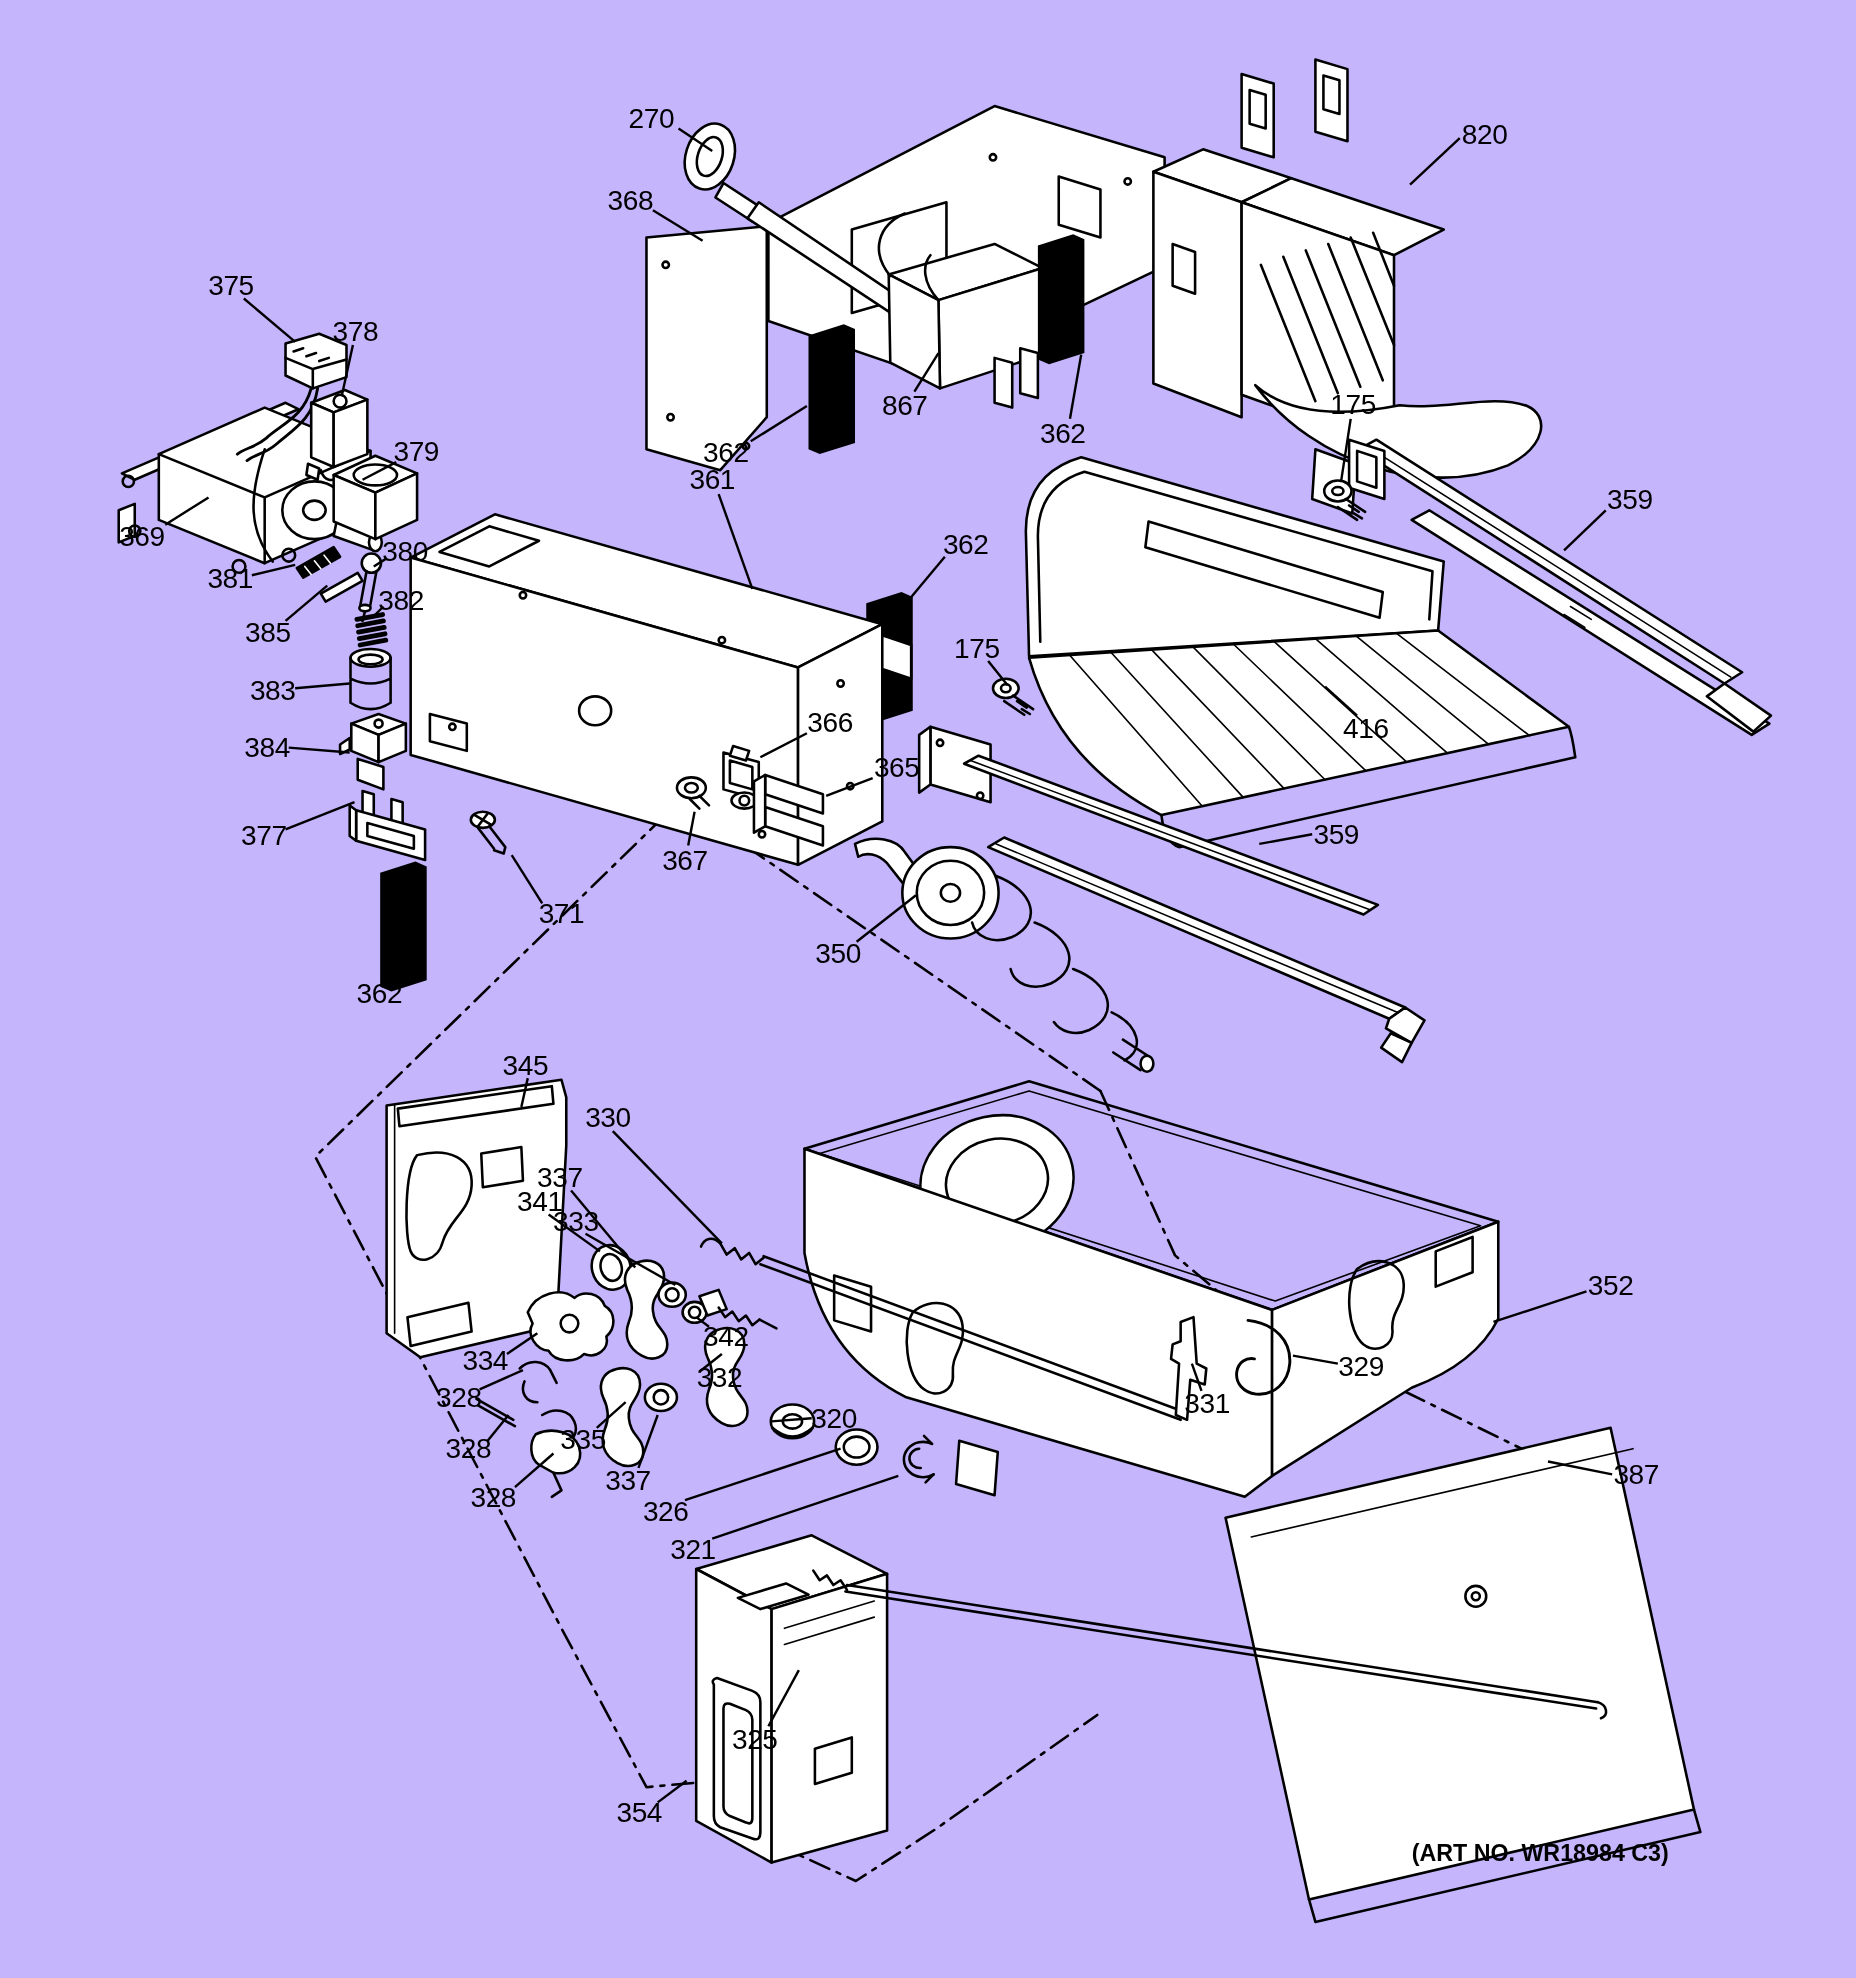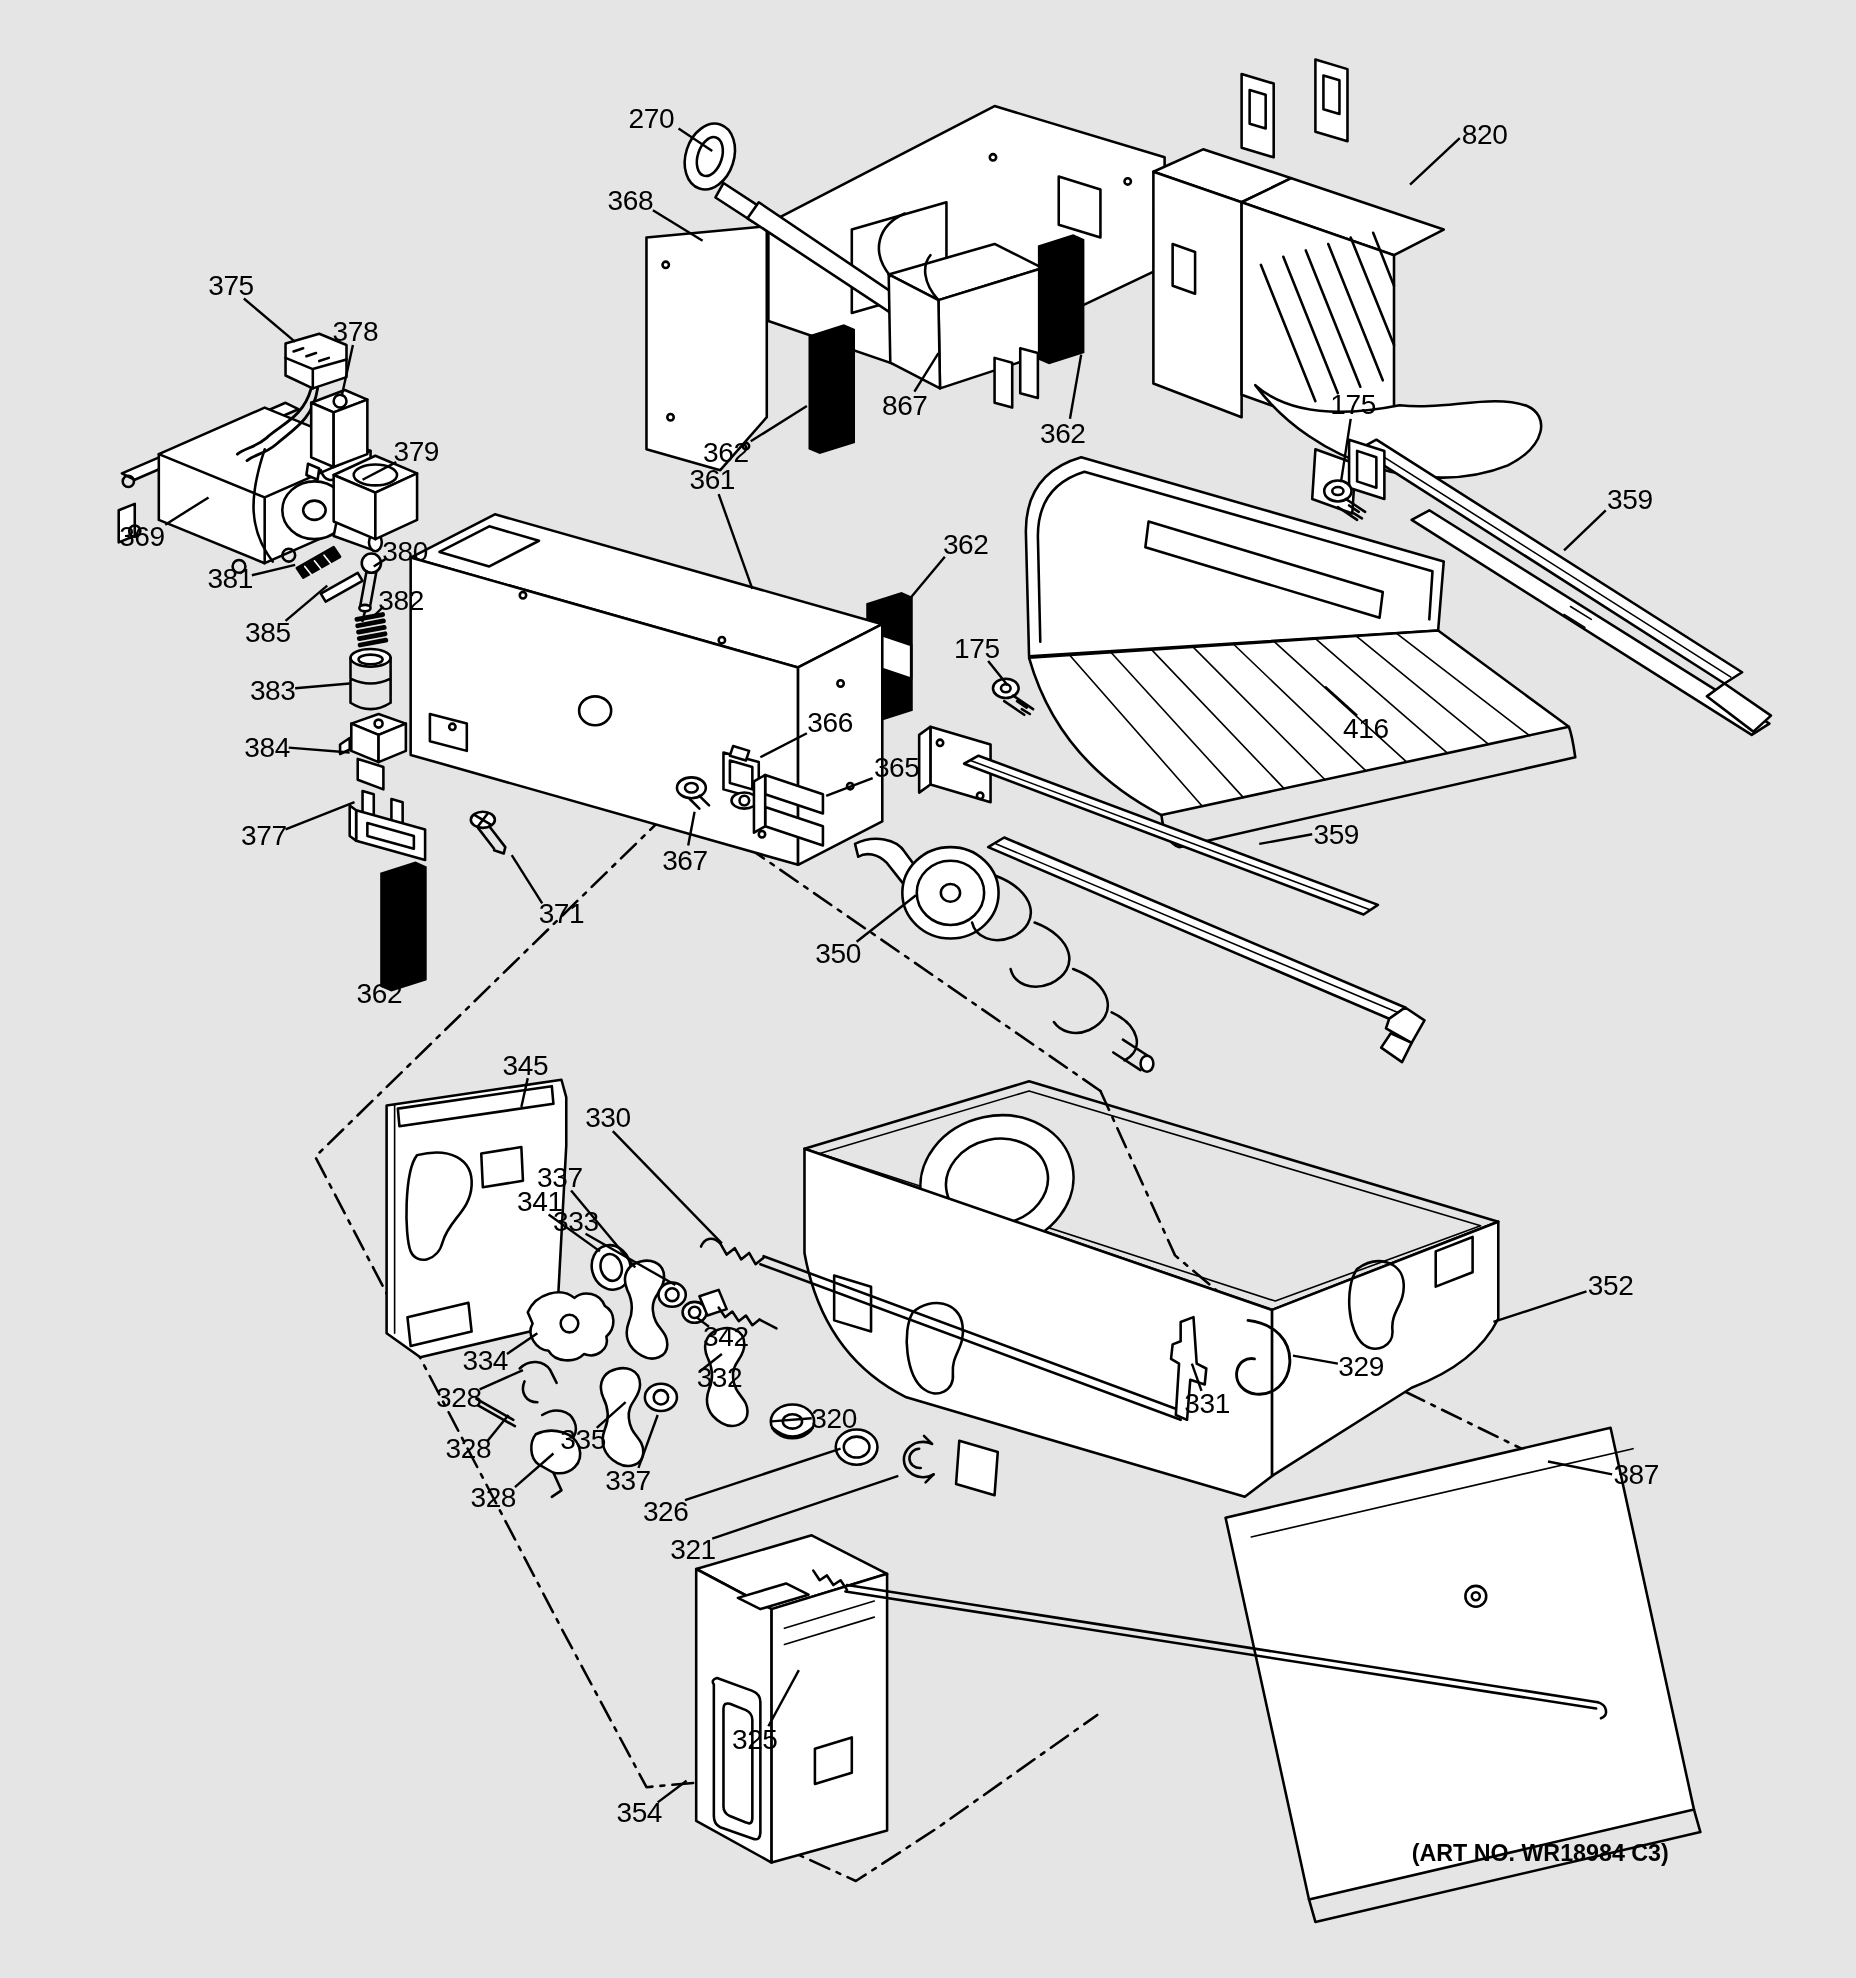--- a/index.html
+++ b/index.html
@@ -1,16 +1,16 @@
 <!DOCTYPE html>
 <html style="font-size:13px"><head>
 <meta charset="utf-8">
 <style>
   html,body{margin:0;padding:0;background:#fff;}
-  .stage{position:relative;width:1856px;height:1979px;background:#e5e5e5;text-align:center;}
+  .stage{position:relative;width:1856px;height:1979px;background:#c4b5fd;text-align:center;}
   svg{display:block;}
   .part path,.part ellipse,.part circle,.part polyline,.part line,.part rect{
     fill:none;stroke:#000;stroke-width:3.2;stroke-linejoin:round;stroke-linecap:round;}
   .part .solid{fill:#fff;}
   .part .dark{fill:#000;stroke:#000;}
   .thin{stroke-width:2!important;}
   .wire{stroke-width:3.6!important;}
   .callout-text{font-family:"Liberation Sans",sans-serif;font-size:35px;fill:#000;letter-spacing:-0.5px;}
   .leader{fill:none;stroke:#000;stroke-width:3;}
   .artno{font-family:"Liberation Sans",sans-serif;font-size:29px;font-weight:bold;fill:#000;}

